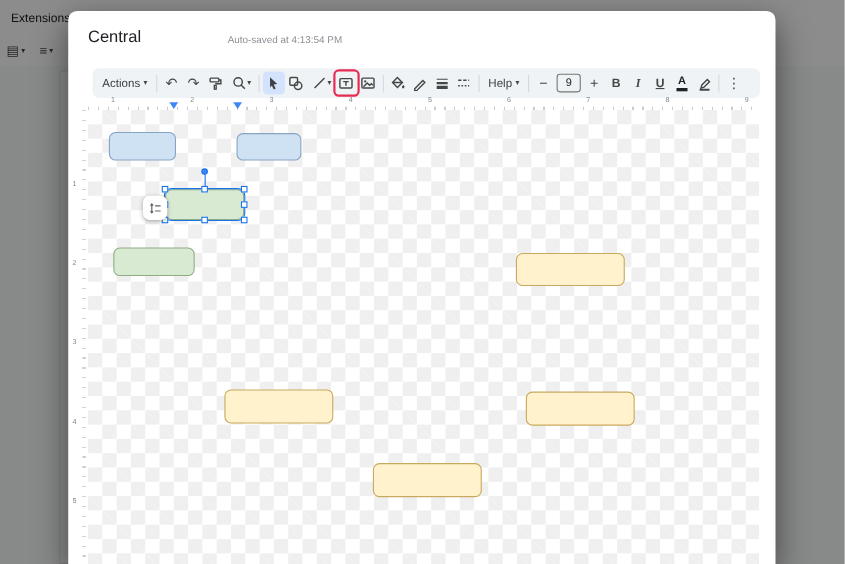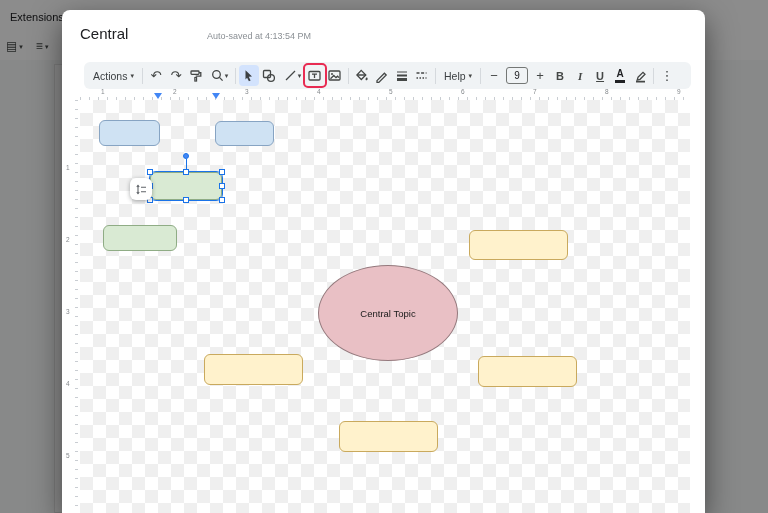--- a/index.html
+++ b/index.html
@@ -250,20 +250,17 @@
         <div class="handle h-e"></div>
         <div class="handle h-se"></div>
         <div class="handle h-s"></div>
         <div class="handle h-sw"></div>
         <div class="handle h-w"></div>
         <div class="rot-line"></div>
         <div class="rot-dot"></div>
       </div>
       <div class="shape" style="left: 23px; top: 125px; width: 74px; height: 26px; background: rgb(217, 234, 211); border-color: rgb(143, 172, 133);"></div>
       <div class="shape" style="left: 389px; top: 130px; width: 99px; height: 30px; background: rgb(255, 242, 204); border-color: rgb(201, 169, 93);"></div>
-      <div class="shape ellipse" style="left: 238px; top: 165px; width: 140px; height: 96px; background: rgb(233, 192, 197); border-color: rgb(148, 121, 125);">
-        <span class="shape-label">Central Topic</span>
-      </div>
       <div class="shape" style="left: 124px; top: 254px; width: 99px; height: 31px; background: rgb(255, 242, 204); border-color: rgb(201, 169, 93);"></div>
       <div class="shape" style="left: 398px; top: 256px; width: 99px; height: 31px; background: rgb(255, 242, 204); border-color: rgb(201, 169, 93);"></div>
       <div class="shape" style="left: 259px; top: 321px; width: 99px; height: 31px; background: rgb(255, 242, 204); border-color: rgb(201, 169, 93);"></div>
     </div>
 </div>
 
 </body></html>

